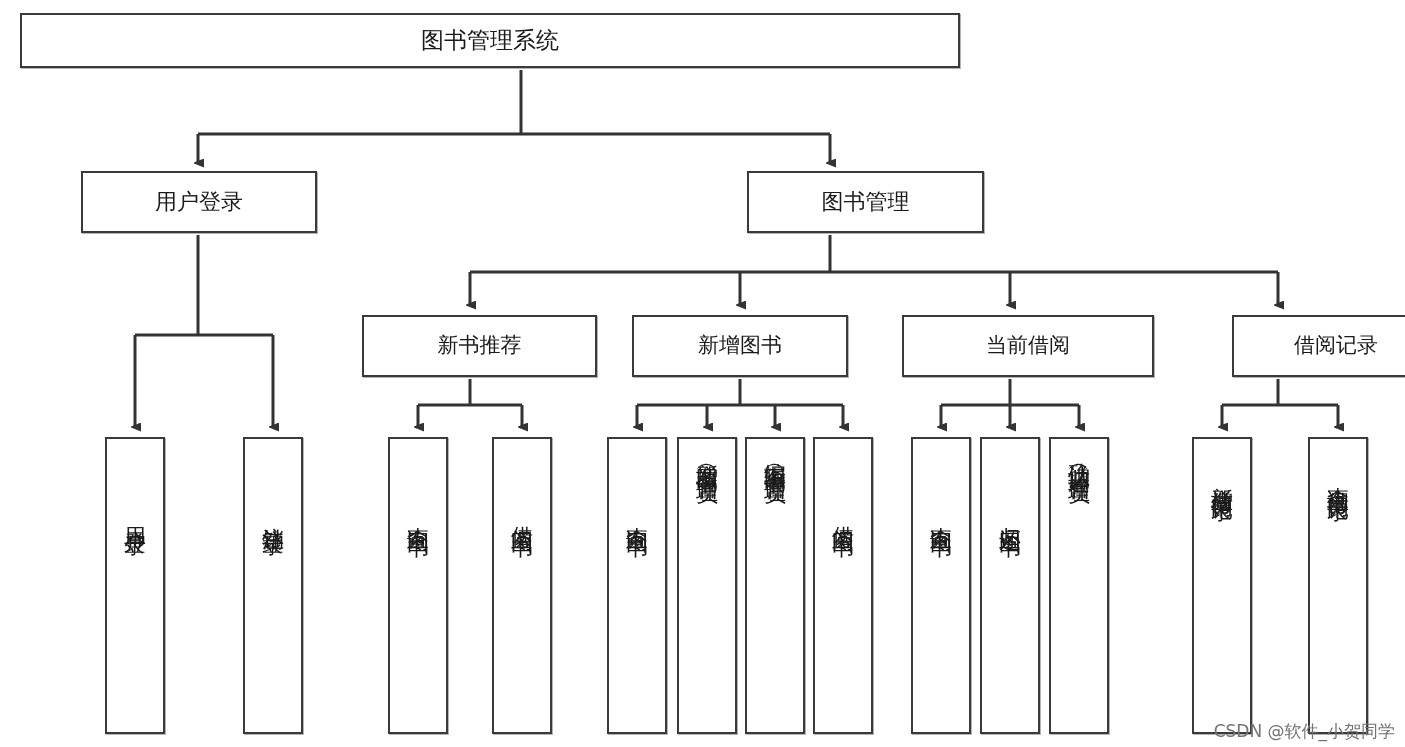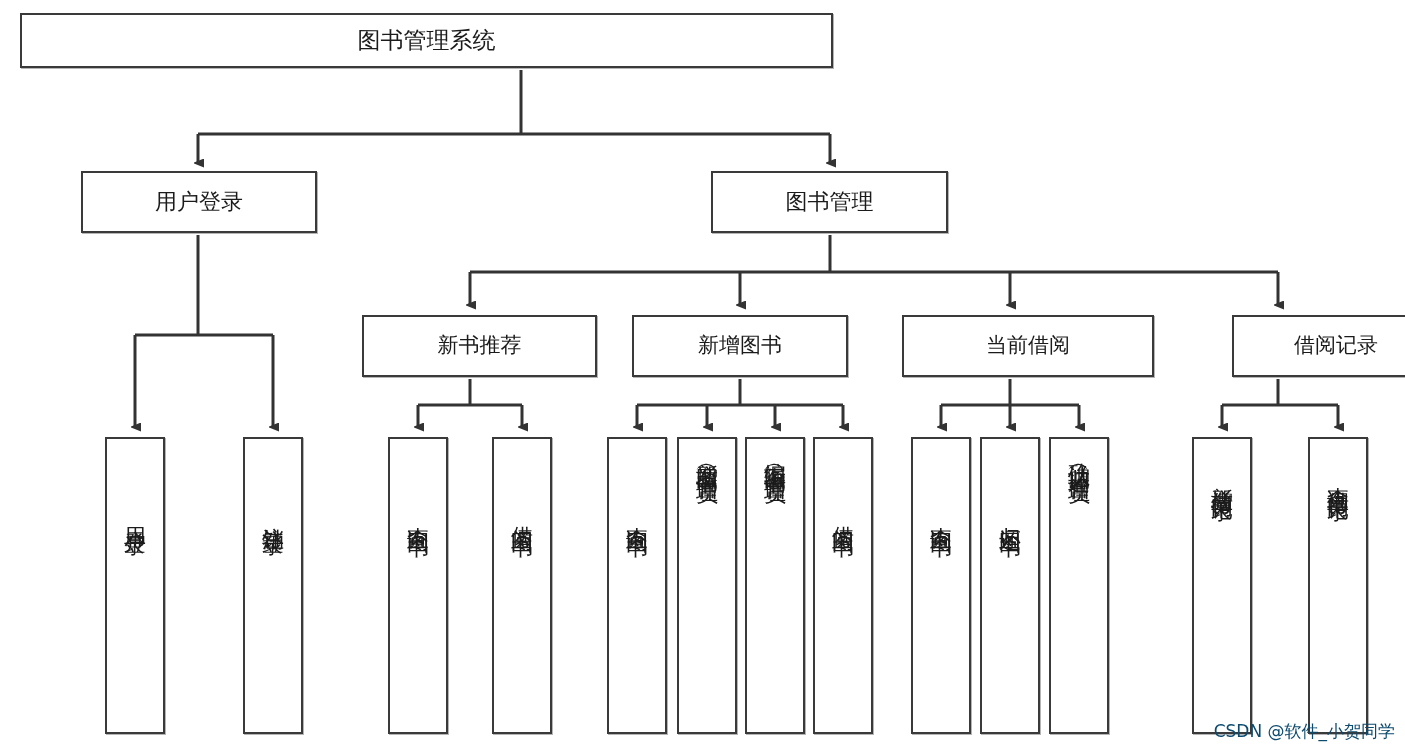--- a/index.html
+++ b/index.html
@@ -53,21 +53,21 @@
     letter-spacing: 3px;
     line-height: 1;
     height: auto;
   }
   .node.leaf.tall .label { font-size: 22px; }
   #watermark {
     position: absolute;
     right: 10px;
     bottom: 4px;
     font-size: 17px;
-    color: #0c4a6e;
+    color: #737373;
     white-space: nowrap;
     font-family: "DejaVu Sans", "Liberation Sans", sans-serif;
   }
 </style>
 </head>
 <body>
 
 <div id="canvas">
 
   <svg id="links" viewBox="0 0 1405 747">
@@ -113,29 +113,29 @@
       <path d="M1010,405 L1010,427" marker-end="url(#arrow)"></path>
       <path d="M1079,405 L1079,427" marker-end="url(#arrow)"></path>
 
       <path d="M1278,379 L1278,405"></path>
       <path d="M1222,405 L1338,405"></path>
       <path d="M1222,405 L1222,427" marker-end="url(#arrow)"></path>
       <path d="M1338,405 L1338,427" marker-end="url(#arrow)"></path>
     </g>
   </svg>
 
-  <div class="node root" style="left:20px; top:13px; width:813px; height:55px;">
+  <div class="node root" style="left:20px; top:13px; width:940px; height:55px;">
     <span class="label">图书管理系统</span>
   </div>
 
   <div class="node lvl2" style="left:81px; top:171px; width:236px; height:62px;">
     <span class="label">用户登录</span>
   </div>
 
-  <div class="node lvl2" style="left:711px; top:171px; width:237px; height:62px;">
+  <div class="node lvl2" style="left:747px; top:171px; width:237px; height:62px;">
     <span class="label">图书管理</span>
   </div>
 
   <div class="node lvl3" style="left:362px; top:315px; width:235px; height:62px;">
     <span class="label">新书推荐</span>
   </div>
 
   <div class="node lvl3" style="left:632px; top:315px; width:216px; height:62px;">
     <span class="label">新增图书</span>
   </div>

